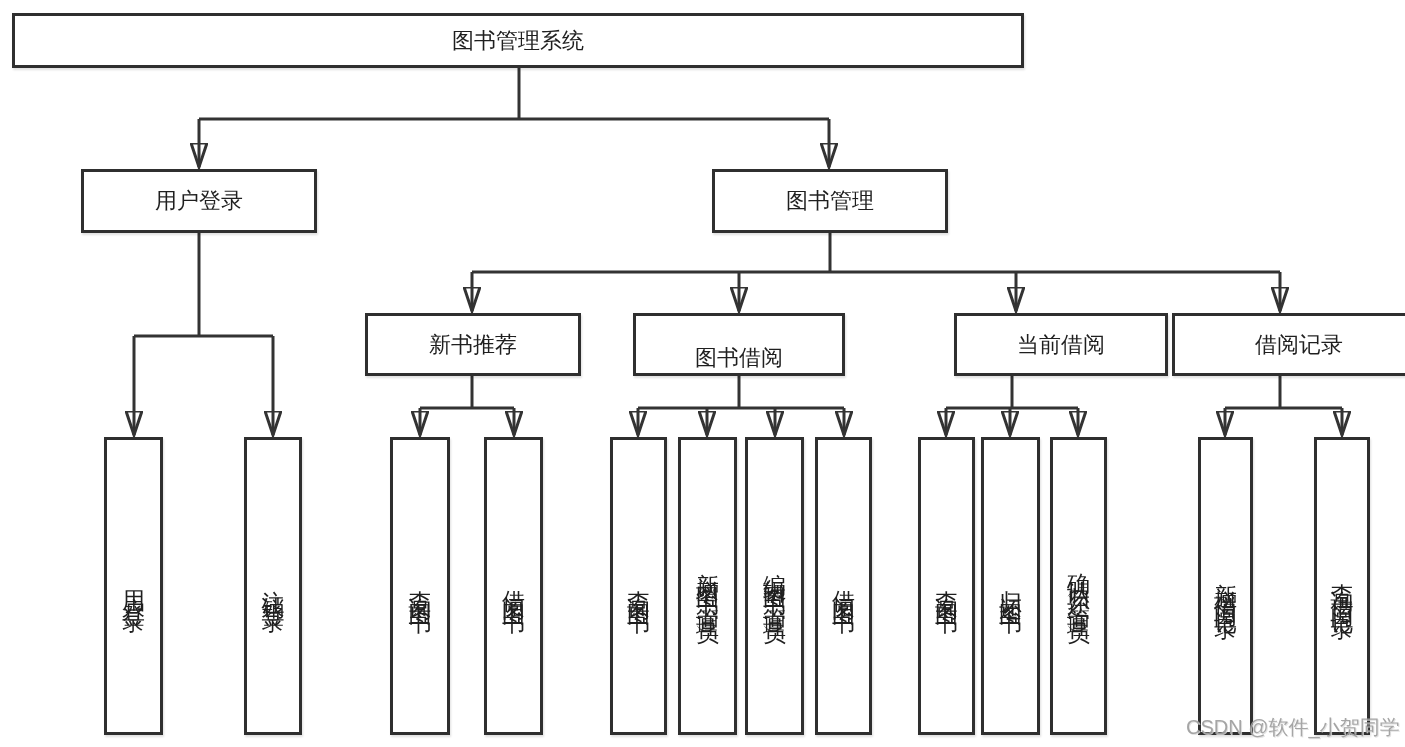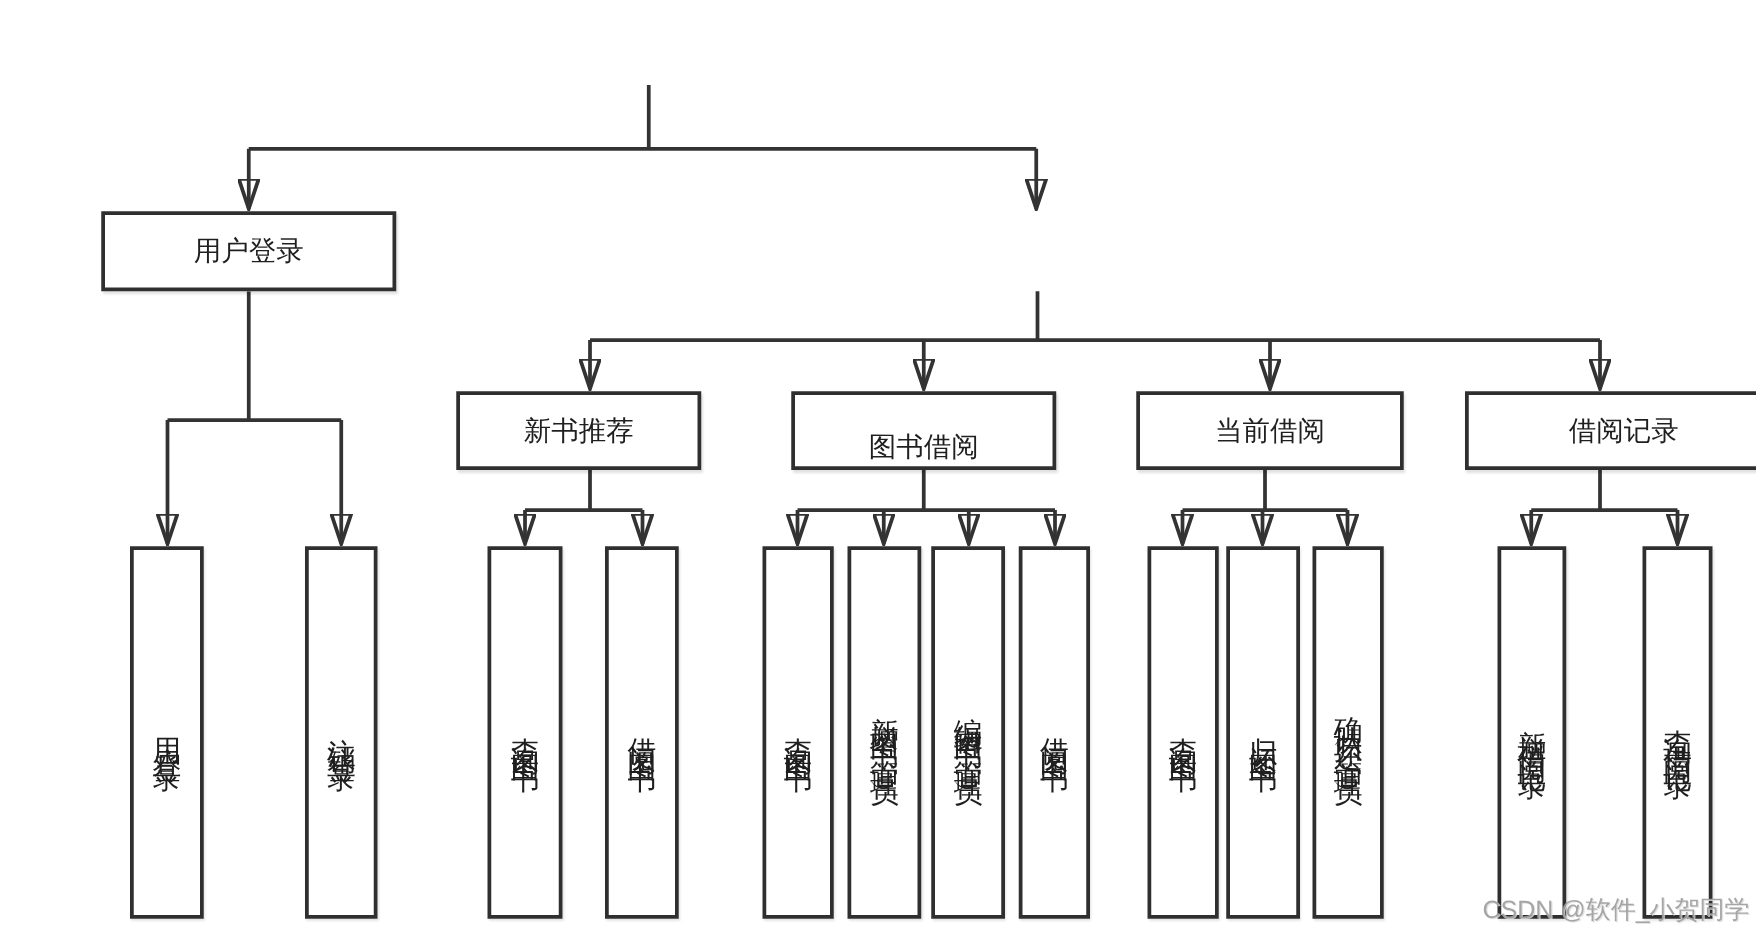--- a/index.html
+++ b/index.html
@@ -16,23 +16,23 @@
   }
   .leaf{top:437px;height:298px;}
   .leaf .vtxt{
     writing-mode:vertical-rl;text-orientation:mixed;
     letter-spacing:7px;font-size:23px;line-height:1;white-space:nowrap;
   }
   
   .b-root   {left:12px;  top:13px;  width:1012px;height:55px;}
   .b-login  {left:81px;  top:169px; width:236px; height:64px;}
   .b-mgmt   {left:712px; top:169px; width:236px; height:64px;}
-  .b-newrec {left:365px; top:313px; width:196px; height:63px;}
+  .b-newrec {left:365px; top:313px; width:216px; height:63px;}
   .b-borrow {left:633px; top:313px; width:212px; height:63px;align-items:flex-end;}
-  .b-current{left:909px; top:313px; width:214px; height:63px;text-align:right;}
+  .b-current{left:954px; top:313px; width:214px; height:63px;text-align:right;}
   .b-records{left:1172px;top:313px; width:254px; height:63px;}
   .l-1 {left:104px; width:59px;}
   .l-2 {left:244px; width:58px;}
   .l-3 {left:390px; width:60px;}
   .l-4 {left:484px; width:59px;}
   .l-5 {left:610px; width:57px;}
   .l-6 {left:678px; width:59px;}
   .l-7 {left:745px; width:59px;}
   .l-8 {left:815px; width:57px;}
   .l-9 {left:918px; width:57px;}
@@ -99,23 +99,29 @@
       <line x1="1078" y1="408" x2="1078" y2="435" marker-end="url(#arw)"></line>
     </g>
     <g>
       <path d="M1280,376 L1280,408"></path>
       <path d="M1225,408 L1342,408"></path>
       <line x1="1225" y1="408" x2="1225" y2="435" marker-end="url(#arw)"></line>
       <line x1="1342" y1="408" x2="1342" y2="435" marker-end="url(#arw)"></line>
     </g>
   </svg>
 
+  <div class="node b-root">
+    <span>图书管理系统</span>
+  </div>
 
   <div class="node b-login">
     <span>用户登录</span>
+  </div>
+  <div class="node b-mgmt">
+    <span>图书管理</span>
   </div>
 
   <div class="node b-newrec">
     <span>新书推荐</span>
   </div>
   <div class="node b-borrow">
     <span>图书借阅</span>
   </div>
   <div class="node b-current">
     <span>当前借阅</span>

